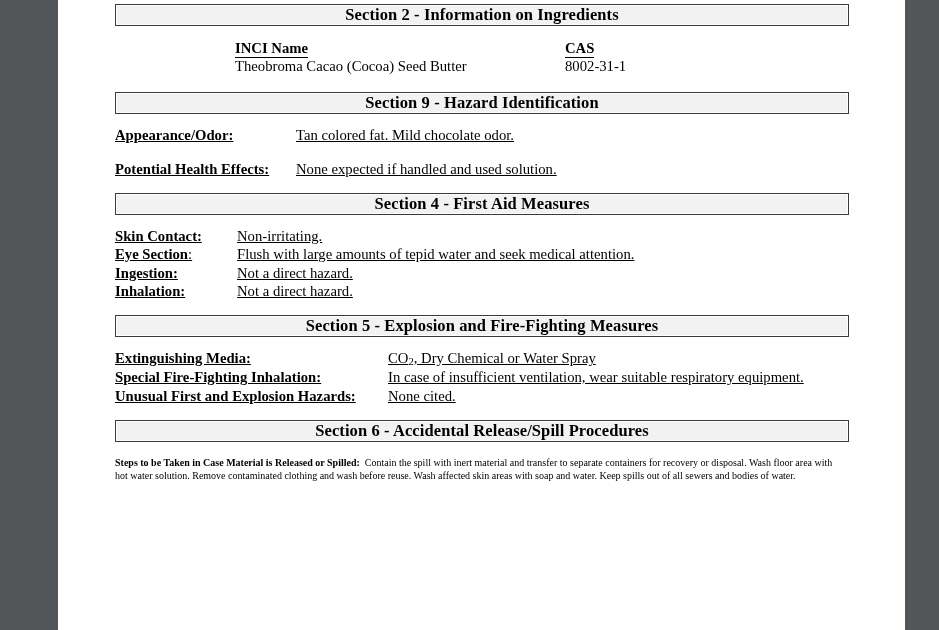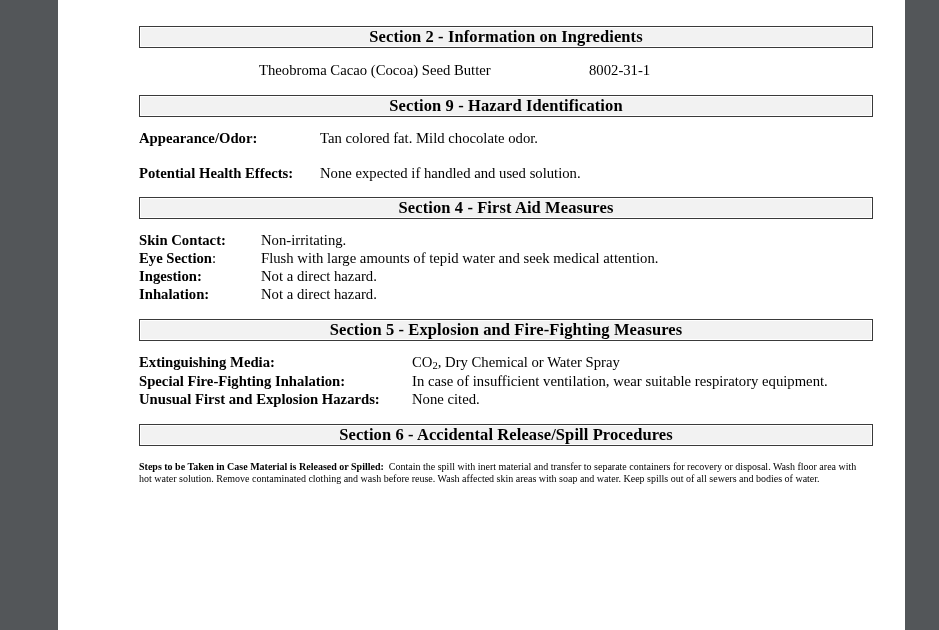--- a/index.html
+++ b/index.html
@@ -27,23 +27,22 @@
     left: 58px;
     top: 0;
     width: 847px;
     height: 630px;
     background: #ffffff;
   }
 
   #page-content {
     position: absolute;
     left: 57px;   
-    top: 26px;
+    top: 4px;
     width: 734px;
-    margin-left: 24px;
   }
 
   
   .section-bar {
     box-sizing: border-box;
     width: 734px;
     height: 22px;
     background: #f2f2f2;
     border: 1px solid #3a3a3a;
     box-shadow: inset 1px 1px 0 #ffffff, inset -1px -1px 0 #ffffff;
@@ -81,23 +80,24 @@
   .s2-val {
     display: inline-block;
   }
 
   
   .kv-list {
     margin-top: 12px;
   }
   .kv-row {
     display: flex;
-    align-items: center;
+    align-items: flex-start;
     font-size: 14.7px;
     line-height: 1.24;
+    text-decoration: underline;
   }
   .kv-row.spaced { margin-bottom: 16px; }
   .kv-key {
     font-weight: bold;
     flex: none;
   }
   .kv-val {
     flex: 1 1 auto;
   }
 
@@ -132,20 +132,28 @@
 <div id="viewer">
 
   <div id="page">
     <div id="page-content">
 
       <div class="section-bar">Section 2 - Information on Ingredients</div>
 
       <div class="s2-block">
         <div class="s2-row">
           <div class="s2-col-inci">
+            <span class="s2-head">INCI Name</span>
+          </div>
+          <div class="s2-col-cas">
+            <span class="s2-head">CAS</span>
+          </div>
+        </div>
+        <div class="s2-row">
+          <div class="s2-col-inci">
             <span class="s2-val">Theobroma Cacao (Cocoa) Seed Butter</span>
           </div>
           <div class="s2-col-cas">
             <span class="s2-val">8002-31-1</span>
           </div>
         </div>
       </div>
 
       <div class="gap-s2"></div>
 

